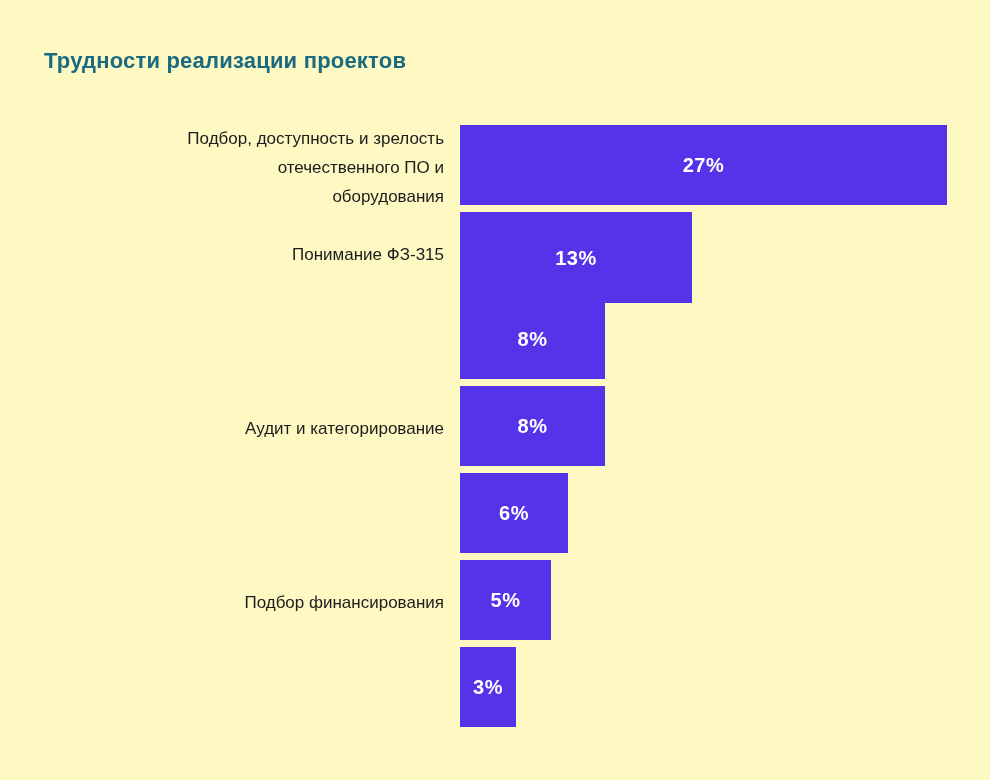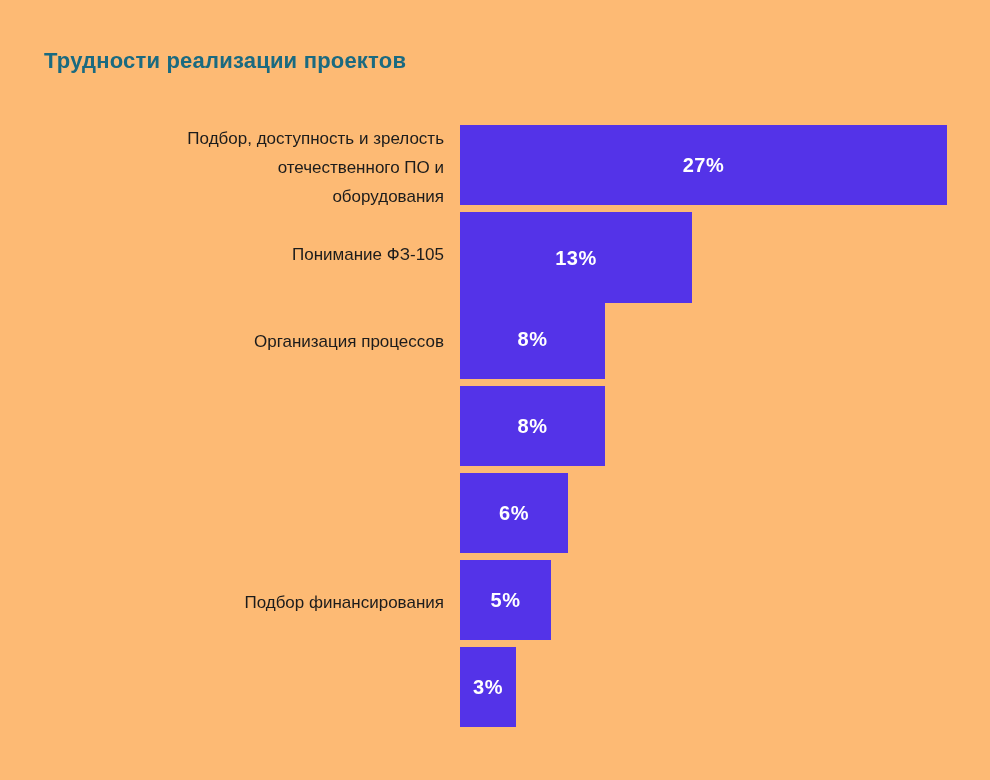--- a/index.html
+++ b/index.html
@@ -13,21 +13,21 @@
     font-family: "Liberation Sans", sans-serif;
     overflow: hidden;
     position: relative;
   }
 
   .chart-root {
     position: absolute;
     left: 0; top: 0;
     width: 990px;
     height: 780px;
-    background: #fdba74;
+    background: #fef9c3;
   }
 
   .chart-title {
     position: absolute;
     left: 44px;
     top: 48px;
     font-size: 22px;
     font-weight: bold;
     color: #1a6a80;
     letter-spacing: 0.2px;
@@ -90,34 +90,34 @@
     <div class="bar-row" style="top:0px;height:87px;">
       <div class="cat-label" style="top:6px;">Подбор, доступность и зрелость
 отечественного ПО и
 оборудования</div>
       <div class="bar" style="top:7px;height:80px;width:487px;">
         <span class="bar-value">27%</span>
       </div>
     </div>
 
     <div class="bar-row" style="top:87px;height:87px;">
-      <div class="cat-label" style="top:35px;">Понимание ФЗ-105</div>
+      <div class="cat-label" style="top:35px;">Понимание ФЗ-315</div>
       <div class="bar" style="top:7px;height:91px;width:232px;">
         <span class="bar-value">13%</span>
       </div>
     </div>
 
     <div class="bar-row" style="top:174px;height:87px;">
-      <div class="cat-label" style="top:35px;">Организация процессов</div>
       <div class="bar" style="top:7px;height:80px;width:145px;">
         <span class="bar-value">8%</span>
       </div>
     </div>
 
     <div class="bar-row" style="top:261px;height:87px;">
+      <div class="cat-label" style="top:35px;">Аудит и категорирование</div>
       <div class="bar" style="top:7px;height:80px;width:145px;">
         <span class="bar-value">8%</span>
       </div>
     </div>
 
     <div class="bar-row" style="top:348px;height:87px;">
       <div class="bar" style="top:7px;height:80px;width:108px;">
         <span class="bar-value">6%</span>
       </div>
     </div>

